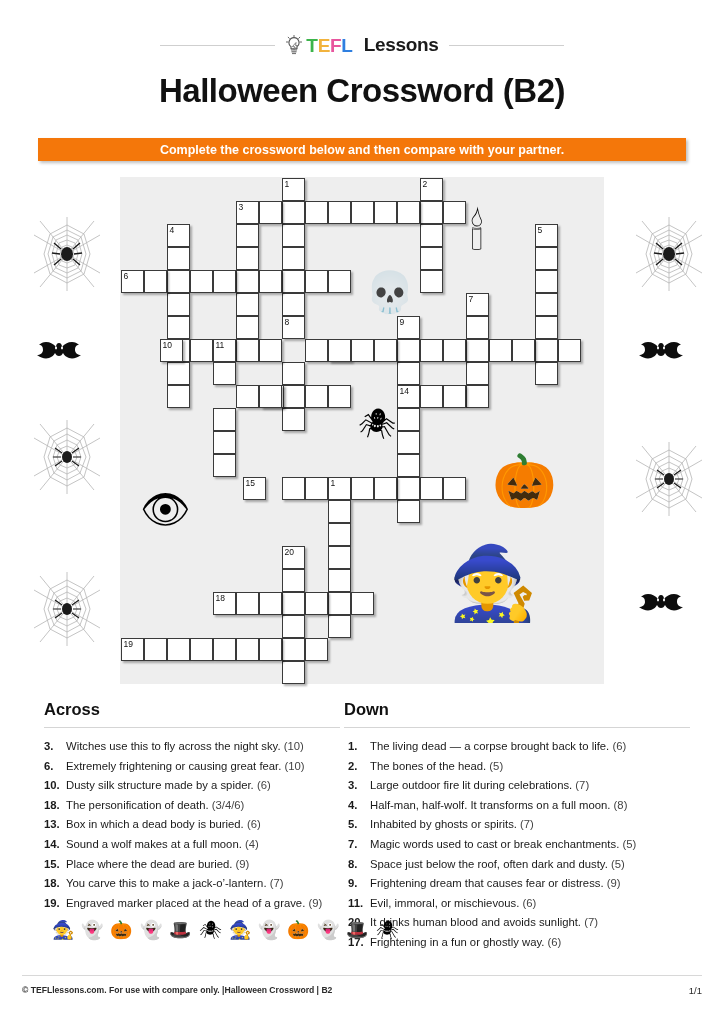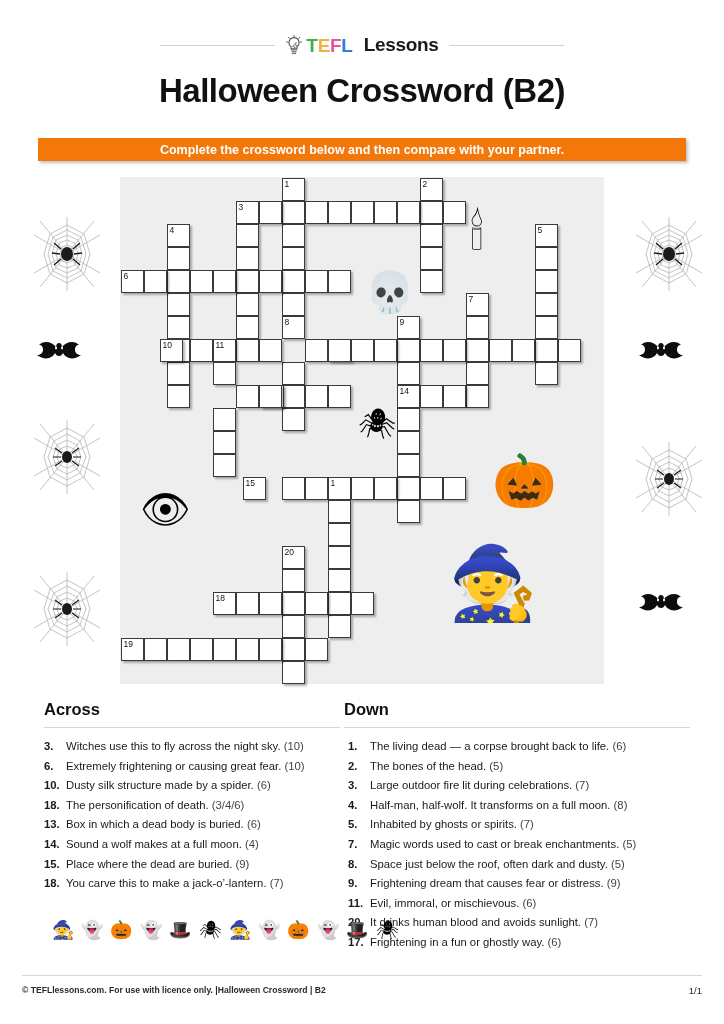--- a/index.html
+++ b/index.html
@@ -327,20 +327,24 @@
             <span class="clue-text">Sound a wolf makes at a full moon. <span class="clue-len">(4)</span></span>
           </li>
           <li class="clue-item">
             <span class="clue-num">15.</span>
             <span class="clue-text">Place where the dead are buried. <span class="clue-len">(9)</span></span>
           </li>
           <li class="clue-item">
             <span class="clue-num">18.</span>
             <span class="clue-text">You carve this to make a jack-o’-lantern. <span class="clue-len">(7)</span></span>
           </li>
+          <li class="clue-item">
+            <span class="clue-num">19.</span>
+            <span class="clue-text">Engraved marker placed at the head of a grave. <span class="clue-len">(9)</span></span>
+          </li>
         </ul>
     </div>
     <div class="clue-col down">
       <div class="clue-head">Down</div>
       <div class="clue-rule"></div>
       <ul class="clue-list clue-down" id="down-list">
           <li class="clue-item">
             <span class="clue-num">1.</span>
             <span class="clue-text">The living dead — a corpse brought back to life. <span class="clue-len">(6)</span></span>
           </li>
@@ -484,15 +488,15 @@
   </div>
   <div class="art" style="left:638px;top:592px">
     <svg width="46" height="22" viewBox="0 0 46 22">
         <path d="M23 3c-2 0-3 2-3 4-2-3-6-5-10-5-3 0-5 1-7 3 3 0 4 2 4 5 0 3-3 5-6 5 4 3 8 4 12 3 3-1 5-3 6-5 1 2 2 3 4 3s3-1 4-3c1 2 3 4 6 5 4 1 8 0 12-3-3 0-6-2-6-5 0-3 1-5 4-5-2-2-4-3-7-3-4 0-8 2-10 5 0-2-1-4-3-4z" fill="#0d0d0d"></path>
         <ellipse cx="20" cy="8" rx="1" ry="1.4" fill="#fff"></ellipse>
         <ellipse cx="26" cy="8" rx="1" ry="1.4" fill="#fff"></ellipse>
       </svg>
   </div>
 
   <div class="footer-rule"></div>
-  <div class="footer-left">© TEFLlessons.com. For use with licence only. |Halloween Crossword | B2</div>
+  <div class="footer-left">© TEFLlessons.com. For use with compare only. |Halloween Crossword | B2</div>
   <div class="footer-right">1/1</div>
 </div>
 
 </body></html>

